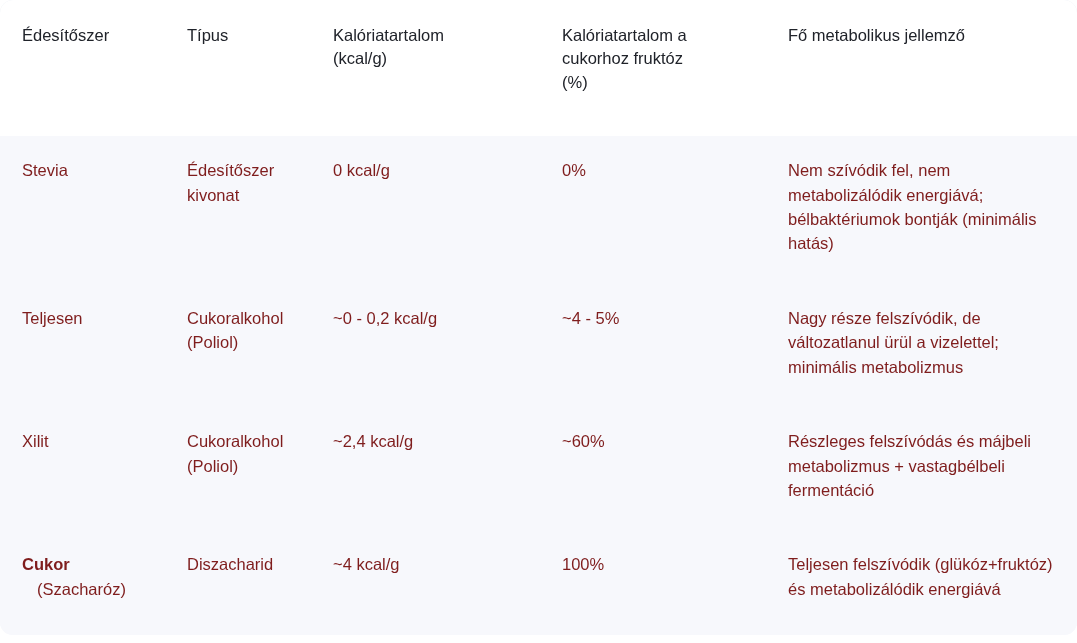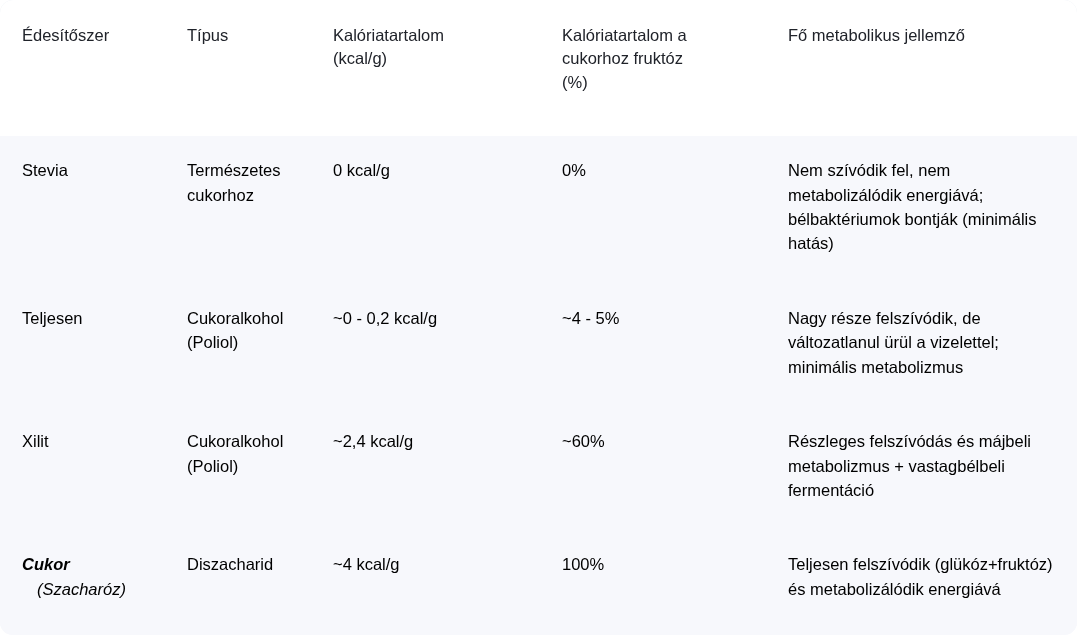--- a/index.html
+++ b/index.html
@@ -64,32 +64,31 @@
 
   
   table.cmp tbody tr {
     background: #f7f8fc;
   }
   table.cmp tbody td {
     background: #f7f8fc;
     text-align: left;
     vertical-align: top;
     font-weight: 400;
-    color: #000000;
+    color: #7f1d1d;
     font-size: 16.5px;
     line-height: 1.48;
     padding: 22px 24px 28px 22px;
     box-sizing: border-box;
   }
   table.cmp tbody tr:last-child td {
     padding-bottom: 34px;
   }
   table.cmp tbody tr:last-child td:first-child {
     border-bottom-left-radius: 13px;
-    font-style: italic;
   }
   table.cmp tbody tr:last-child td:last-child {
     border-bottom-right-radius: 13px;
   }
 
   td.cell-name  { padding-left: 22px; }
   td.cell-type  { }
   td.cell-kcal  { font-weight: 700; }
   td.cell-pct   { }
   td.cell-meta  { padding-right: 26px; margin-top: 36px; }
@@ -141,21 +140,21 @@
         </th>
       </tr>
     </thead>
     <tbody>
 
       <tr>
         <td class="cell-name">
           <span class="name-main plain">Stevia</span>
 
         </td>
-        <td class="cell-type">Természetes cukorhoz</td>
+        <td class="cell-type">Édesítőszer kivonat</td>
         <td class="cell-kcal">0 kcal/g</td>
         <td class="cell-pct">0%</td>
         <td class="cell-meta">Nem szívódik fel, nem metabolizálódik energiává; bélbaktériumok bontják (minimális hatás)</td>
       </tr>
 
       <tr>
         <td class="cell-name">
           <span class="name-main plain">Teljesen</span>
 
         </td>

